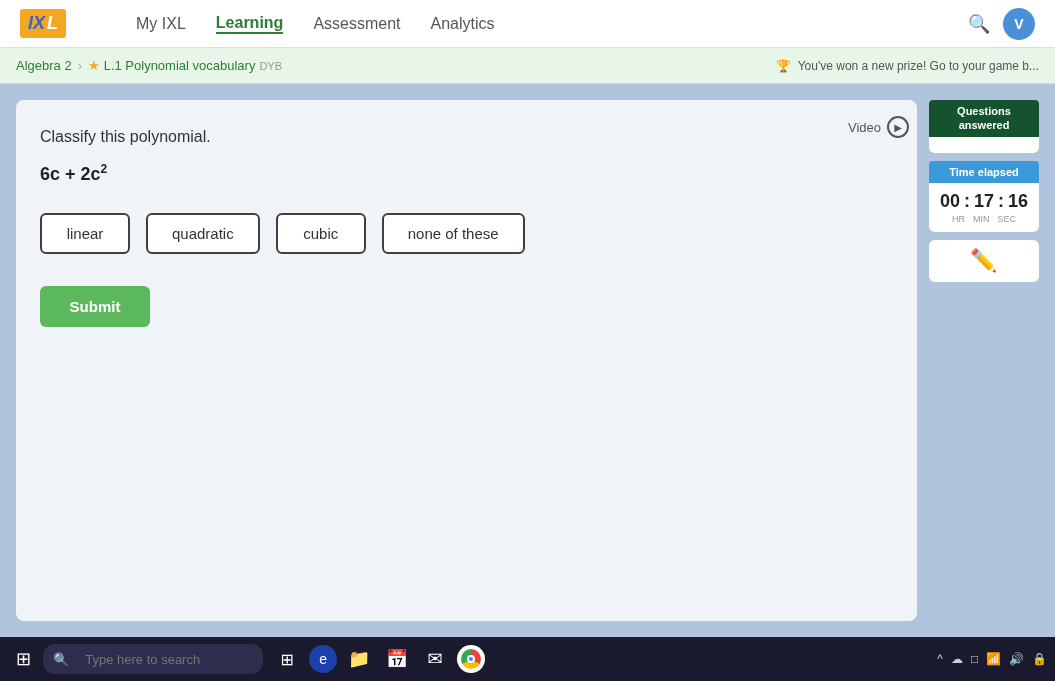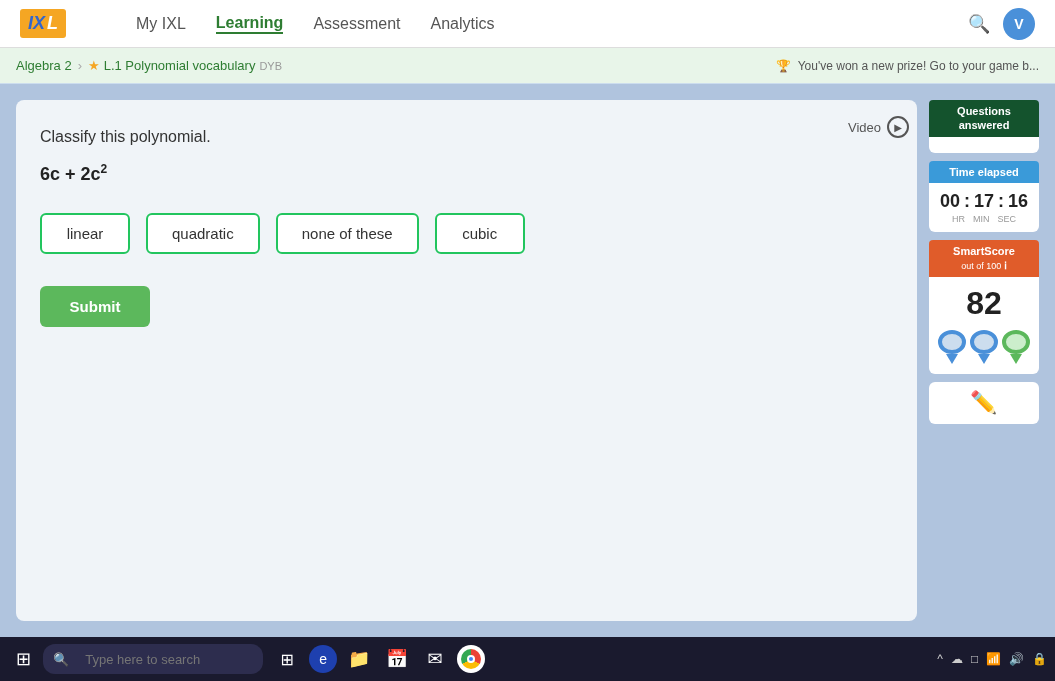--- a/index.html
+++ b/index.html
@@ -188,21 +188,21 @@
     }
 
     .answer-choices {
       display: flex;
       gap: 16px;
       flex-wrap: wrap;
       margin-bottom: 32px;
     }
     .choice-btn {
       padding: 10px 24px;
-      border: 2px solid #22c55e;
+      border: 2px solid #404040;
       border-radius: 6px;
       background: white;
       font-size: 15px;
       color: #333;
       cursor: pointer;
       min-width: 90px;
       text-align: center;
     }
 
     .submit-btn {
@@ -432,22 +432,22 @@
     </div>
 
     <div class="question-prompt">Classify this polynomial.</div>
     <div class="expression">
       6c + 2c<span class="sup">2</span>
     </div>
 
     <div class="answer-choices">
       <button class="choice-btn">linear</button>
       <button class="choice-btn">quadratic</button>
+      <button class="choice-btn">cubic</button>
       <button class="choice-btn">none of these</button>
-      <button class="choice-btn">cubic</button>
     </div>
 
     <button class="submit-btn">Submit</button>
   </div>
 
   <div class="sidebar">
 
     <div class="stat-card green-header">
       <div class="stat-title">Questions answered</div>
     </div>
@@ -461,42 +461,20 @@
         <span>:</span>
         <span>16</span>
       </div>
       <div class="time-label-row">
         <span>HR</span>
         <span>MIN</span>
         <span>SEC</span>
       </div>
     </div>
 
-    <div class="smart-score-card">
-      <div class="smart-score-header">
-        <span>SmartScore</span><br>
-        <span class="smart-score-sub">out of 100</span>
-        <span style="font-size:10px;cursor:pointer;">ℹ</span>
-      </div>
-      <div class="smart-score-number">82</div>
-      <div class="ribbons">
-        <div class="ribbon">
-          <div class="ribbon-top blue"></div>
-          <div class="ribbon-bottom blue"></div>
-        </div>
-        <div class="ribbon">
-          <div class="ribbon-top blue"></div>
-          <div class="ribbon-bottom blue"></div>
-        </div>
-        <div class="ribbon">
-          <div class="ribbon-top green"></div>
-          <div class="ribbon-bottom green"></div>
-        </div>
-      </div>
-    </div>
 
     <div class="pencil-area">
       <span>✏️</span>
     </div>
 
   </div>
 </div>
 
 <div class="taskbar">
   <div class="taskbar-start">⊞</div>

